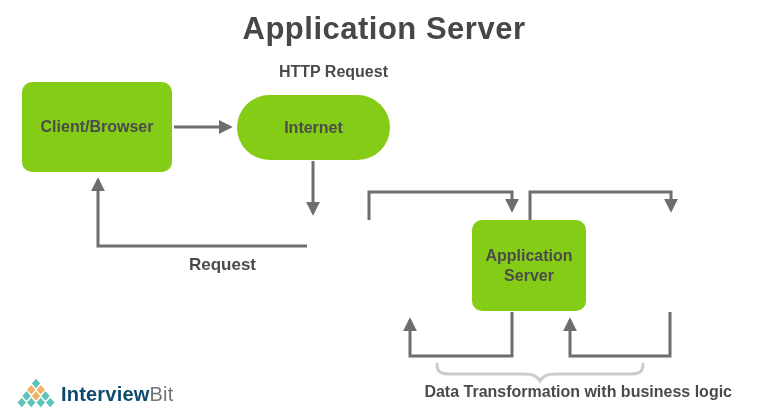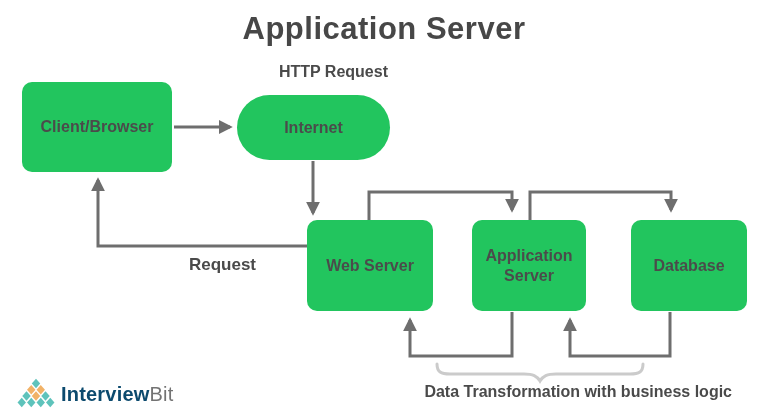--- a/index.html
+++ b/index.html
@@ -26,21 +26,21 @@
     color: #474747;
     letter-spacing: 0.5px;
   }
   .connector-layer, .brace-layer, .logo-mark {
     position: absolute;
     top: 0;
     left: 0;
   }
   .node {
     position: absolute;
-    background: #22c55e;
+    background: #84cc16;
     color: #4B4B4B;
     font-size: 16px;
     font-weight: 700;
     display: flex;
     align-items: center;
     justify-content: center;
     text-align: center;
     line-height: 1.25;
   }
   .box { border-radius: 10px; }
@@ -98,28 +98,22 @@
       <path d="M 670 312 V 356 H 570 V 320" marker-end="url(#arrow)"></path>
     </g>
   </svg>
 
   <div class="node box node-client">
     <span>Client/Browser</span>
   </div>
   <div class="node pill node-internet">
     <span>Internet</span>
   </div>
-  <div class="node box node-web">
-    <span>Web Server</span>
-  </div>
   <div class="node box node-app">
     <span>Application Server</span>
-  </div>
-  <div class="node box node-db">
-    <span>Database</span>
   </div>
 
   <div class="flow-label label-http">HTTP Request</div>
   <div class="flow-label label-response">Request</div>
   <div class="flow-label label-transform">Data Transformation with business logic</div>
 
   <svg class="brace-layer" width="768" height="419" viewBox="0 0 768 419">
     <path d="M 437 364 C 437 372, 441 374, 450 374 L 524 374 C 533 374, 537 376, 540 381
              C 543 376, 547 374, 556 374 L 630 374 C 639 374, 643 372, 643 364" fill="none" stroke="#CBCBCB" stroke-width="3" stroke-linecap="round"></path>
   </svg>

